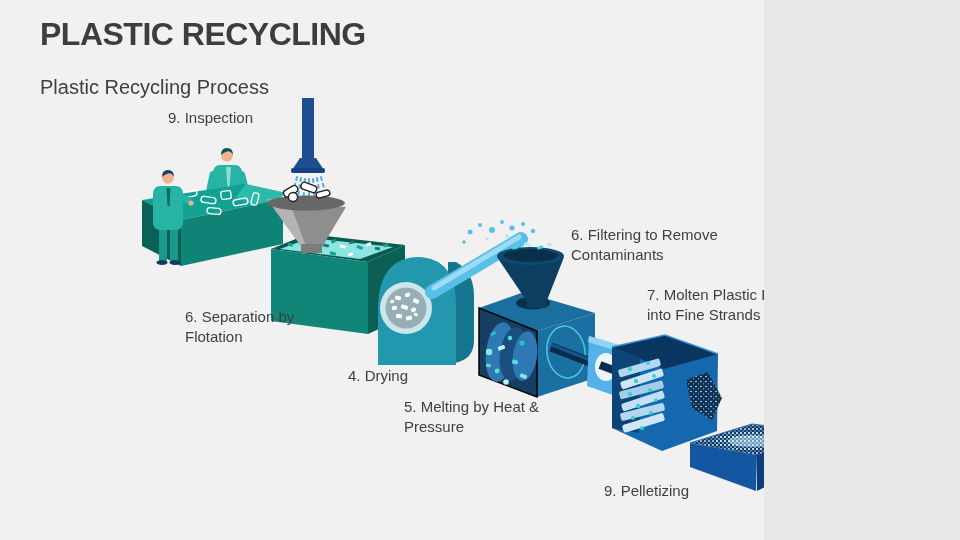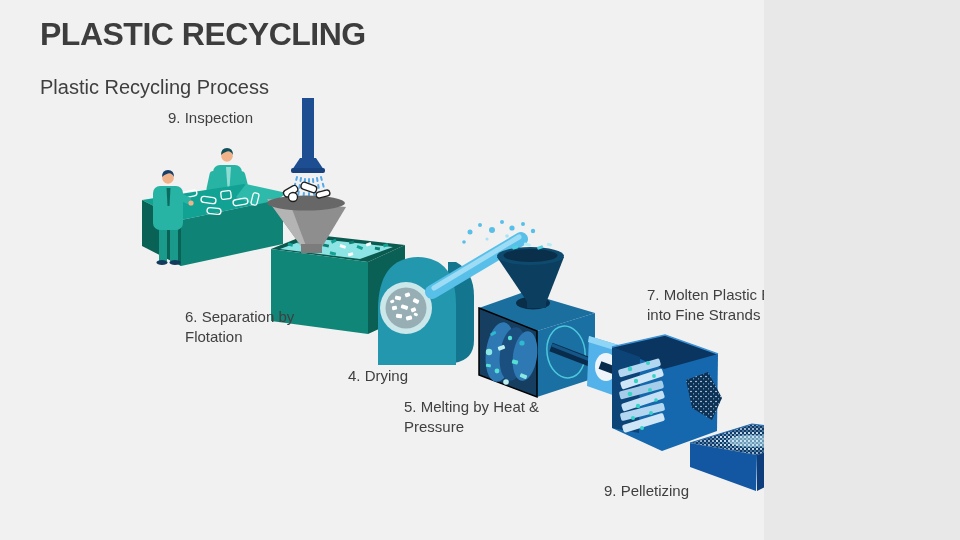--- a/index.html
+++ b/index.html
@@ -260,15 +260,16 @@
       <polygon points="690,443 757,455 756,491 690,467" fill="#1357a2"></polygon>
       <polygon points="757,455 818,433 818,461 757,491" fill="#0d3d7a"></polygon>
       <polyline points="690,443 752,424 818,433" fill="none" stroke="#2c6fb4" stroke-width="1.2"></polyline>
     </g>
   </svg>
 
   <div class="step-label lbl1">9. Inspection</div>
   <div class="step-label lbl3">6. Separation by Flotation</div>
   <div class="step-label lbl4">4. Drying</div>
   <div class="step-label lbl5">5. Melting by Heat &amp; Pressure</div>
+  <div class="step-label lbl6">6. Filtering to Remove Contaminants</div>
   <div class="step-label lbl7">7. Molten Plastic Extruded into Fine Strands</div>
   <div class="step-label lbl8">9. Pelletizing</div>
 </div>
 
 </body></html>

